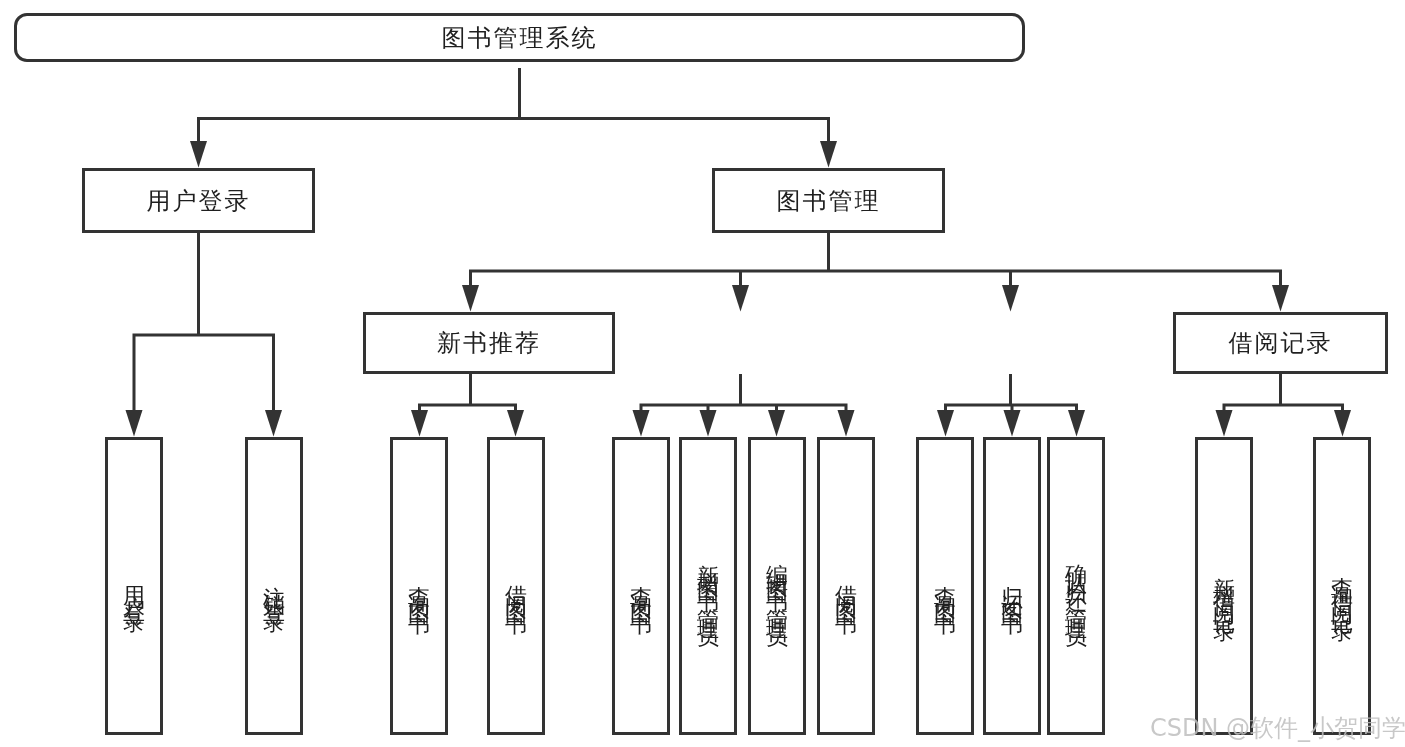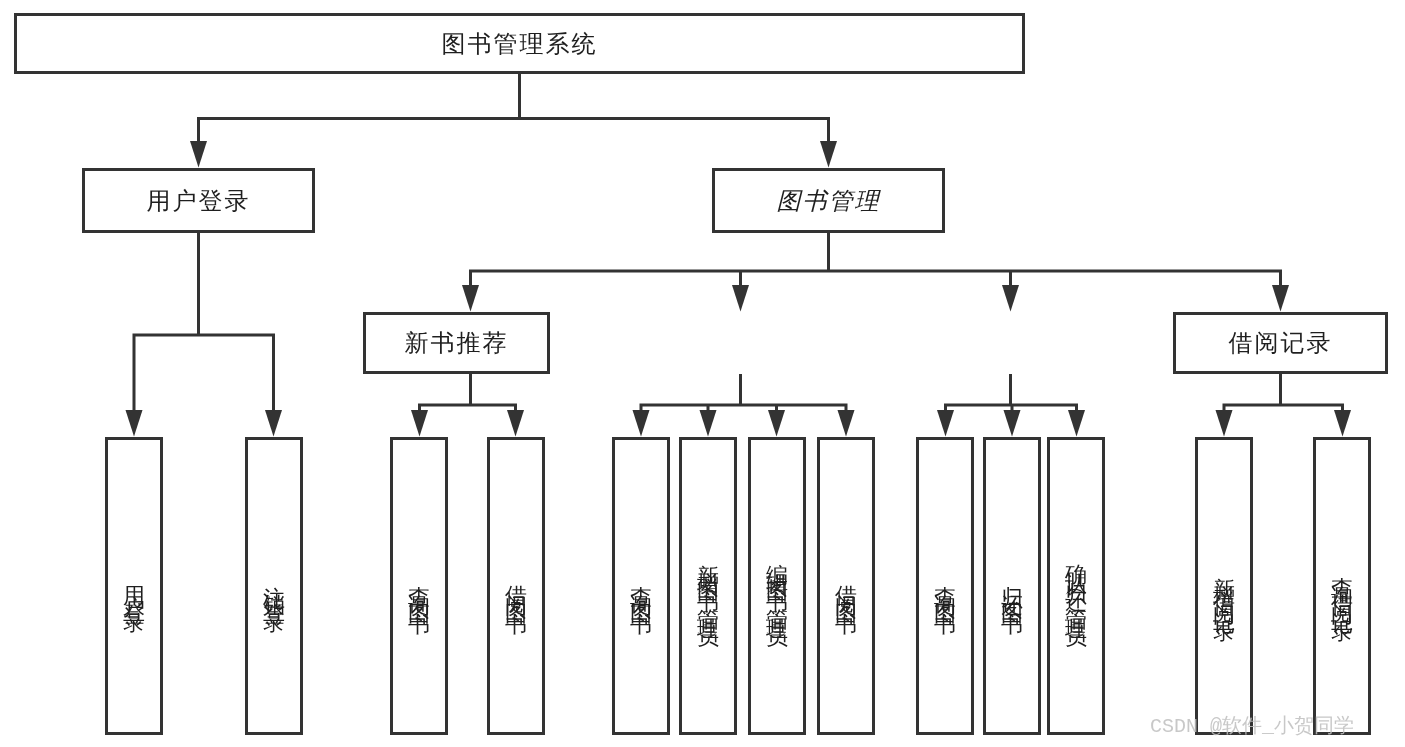--- a/index.html
+++ b/index.html
@@ -55,26 +55,25 @@
     text-orientation:mixed;
     font-size:22px;
     letter-spacing:9px;
     line-height:1;
     white-space:nowrap;
   }
   .watermark{
     position:absolute;
     left:1150px;
     top:712px;
-    font-size:20px;
+    font-size:24px;
     color:var(--watermark);
     opacity:0.85;
     white-space:nowrap;
     z-index:5;
-    font-family:Liberation Mono, monospace;
   }
 </style>
 </head>
 <body>
 
 <div class="stage">
 
   <svg class="wires" viewBox="0 0 1405 747" xmlns="http://www.w3.org/2000/svg">
 
     <path d="M519.5 68 V118.5 M198.5 118.5 H828.5 M198.5 117 V144 M828.5 117 V144"></path>
@@ -104,26 +103,26 @@
     <path d="M1010.5 374 V405 M945.5 405 H1076.5 M945.5 403.5 V414 M1012 403.5 V414 M1076.5 403.5 V414"></path>
     <polygon points="937,410 954,410 945.5,436.5"></polygon>
     <polygon points="1003.5,410 1020.5,410 1012,436.5"></polygon>
     <polygon points="1068,410 1085,410 1076.5,436.5"></polygon>
 
     <path d="M1280.5 374 V405 M1224 405 H1342.5 M1224 403.5 V414 M1342.5 403.5 V414"></path>
     <polygon points="1215.5,410 1232.5,410 1224,436.5"></polygon>
     <polygon points="1334,410 1351,410 1342.5,436.5"></polygon>
   </svg>
 
-  <div class="box hbox" style="left:14px;top:13px;width:1011px;height:61px;">图书管理系统</div>
+  <div class="box hbox" style="left:14px;top:13px;width:1011px;height:49px;border-radius:13px;">图书管理系统</div>
 
   <div class="box hbox" style="left:82px;top:168px;width:233px;height:65px;">用户登录</div>
-  <div class="box hbox" style="left:712px;top:168px;width:233px;height:65px;font-style:italic;">图书管理</div>
+  <div class="box hbox" style="left:712px;top:168px;width:233px;height:65px;">图书管理</div>
 
-  <div class="box hbox" style="left:363px;top:312px;width:187px;height:62px;">新书推荐</div>
+  <div class="box hbox" style="left:363px;top:312px;width:252px;height:62px;">新书推荐</div>
   <div class="box hbox" style="left:1173px;top:312px;width:215px;height:62px;">借阅记录</div>
 
   <div class="box vbox" style="left:105px;top:437px;width:58px;height:298px;">用户登录</div>
   <div class="box vbox" style="left:245px;top:437px;width:58px;height:298px;">注销登录</div>
 
   <div class="box vbox" style="left:390px;top:437px;width:58px;height:298px;">查询图书</div>
   <div class="box vbox" style="left:487px;top:437px;width:58px;height:298px;">借阅图书</div>
 
   <div class="box vbox" style="left:612px;top:437px;width:58px;height:298px;">查询图书</div>
   <div class="box vbox" style="left:679px;top:437px;width:58px;height:298px;">新增图书（管理员）</div>

